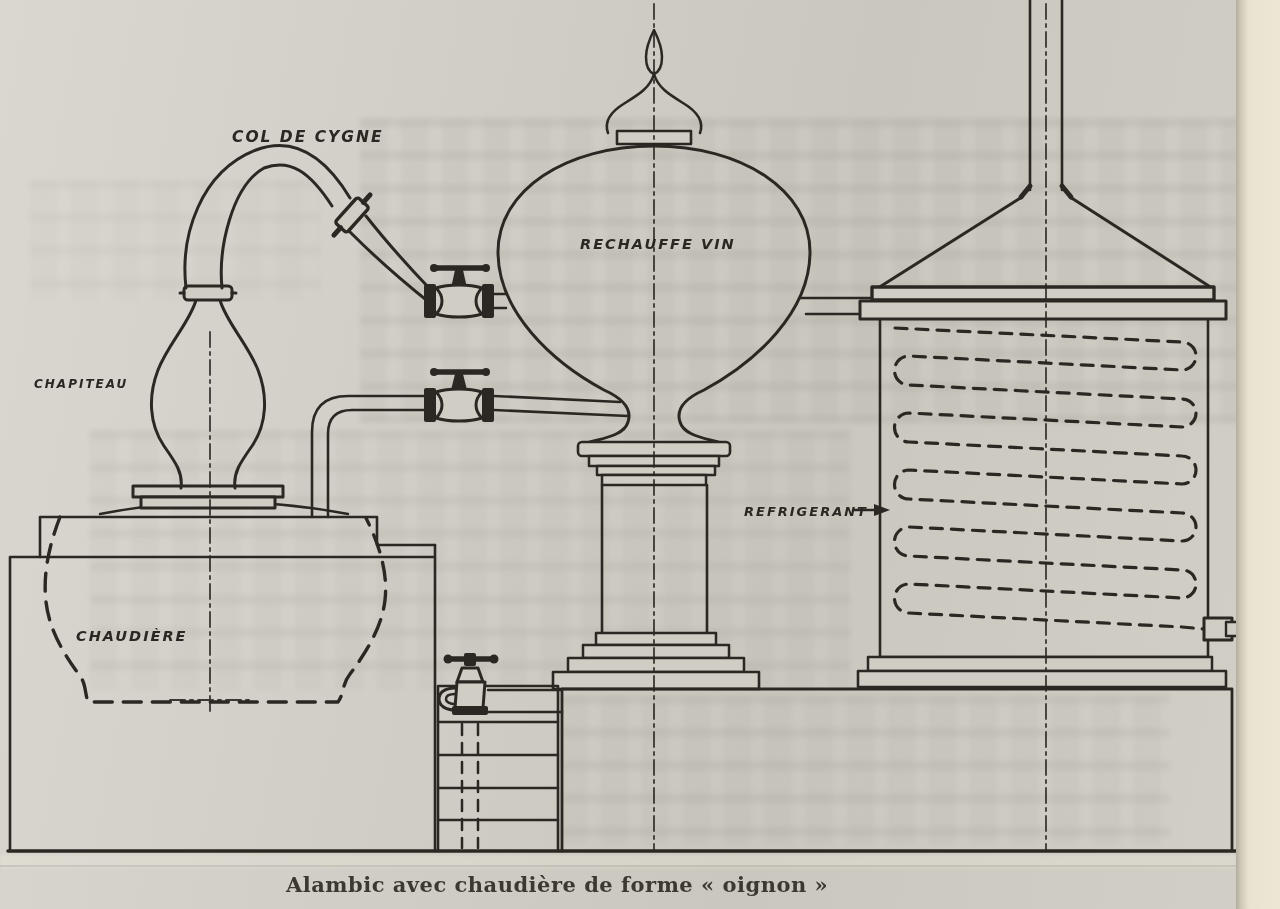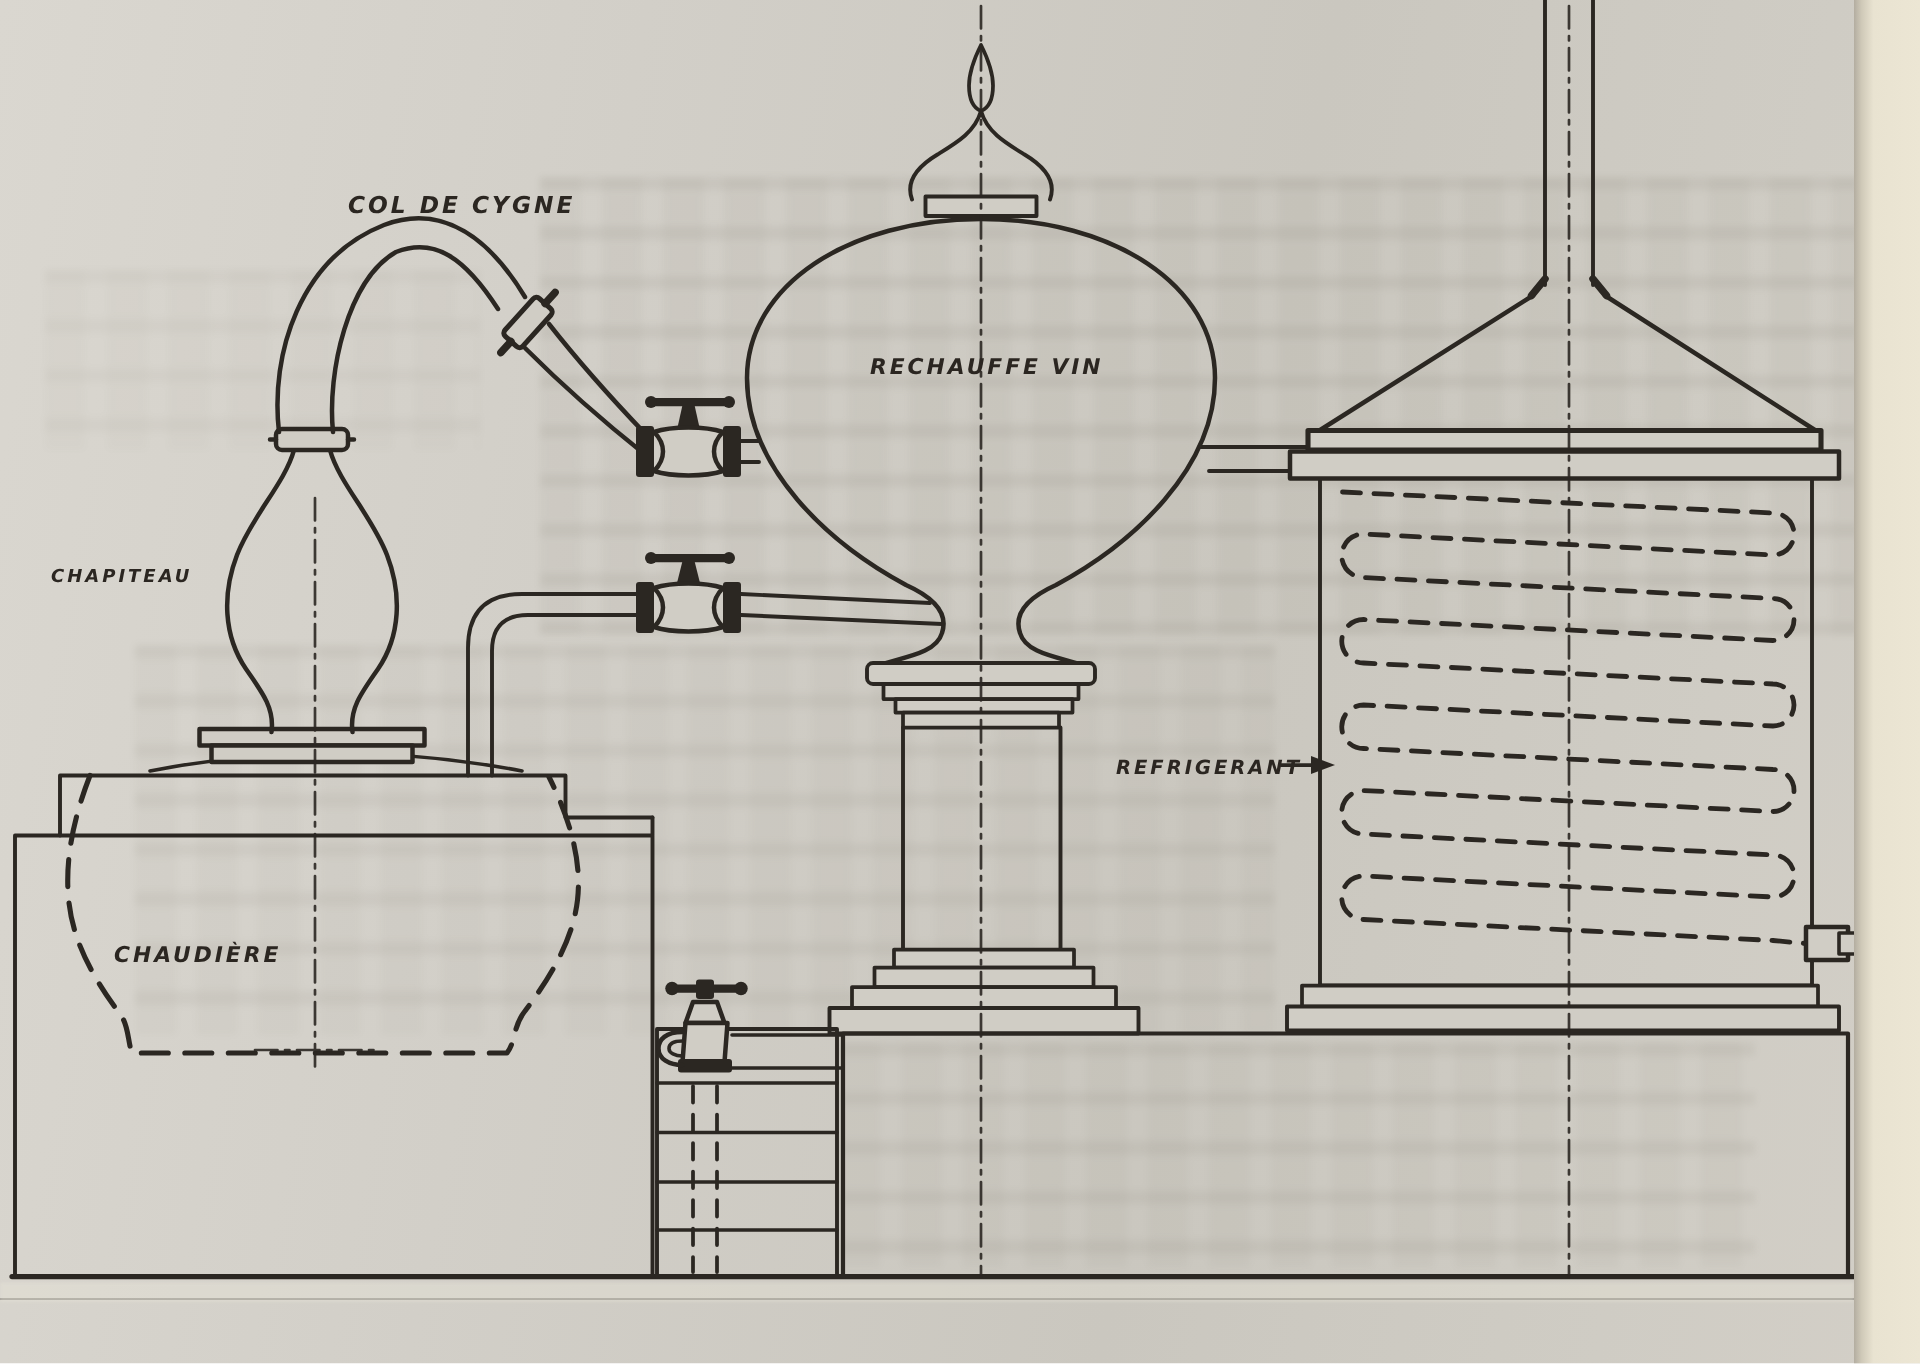--- a/index.html
+++ b/index.html
@@ -192,13 +192,14 @@
     <g>
       <text class="hand" x="744" y="516" font-size="13">REFRIGERANT</text>
       <path class="ink" stroke-width="2.5" d="M854,510 L876,510"></path>
       <polygon class="inkfill" points="874,504 890,510 874,516"></polygon>
     </g>
   </svg>
 
   <div id="light-band"></div>
   <div id="page-edge"></div>
 
+  <div id="caption">Alambic avec chaudière de forme « oignon »</div>
 </div>
 
 </body></html>

